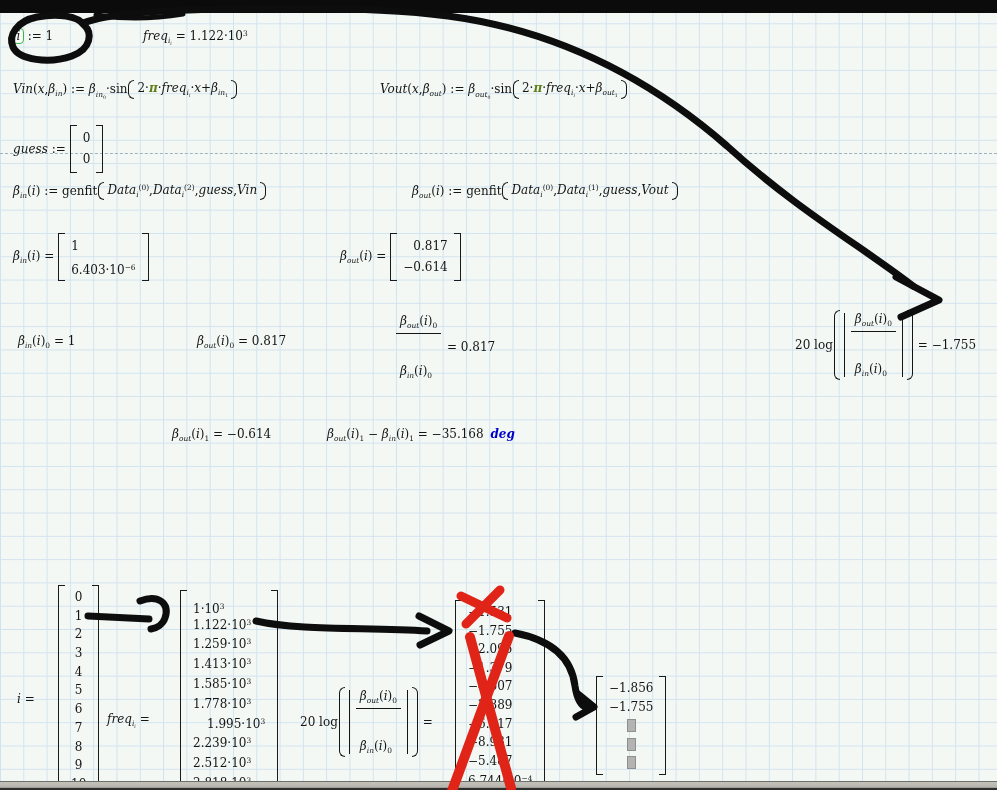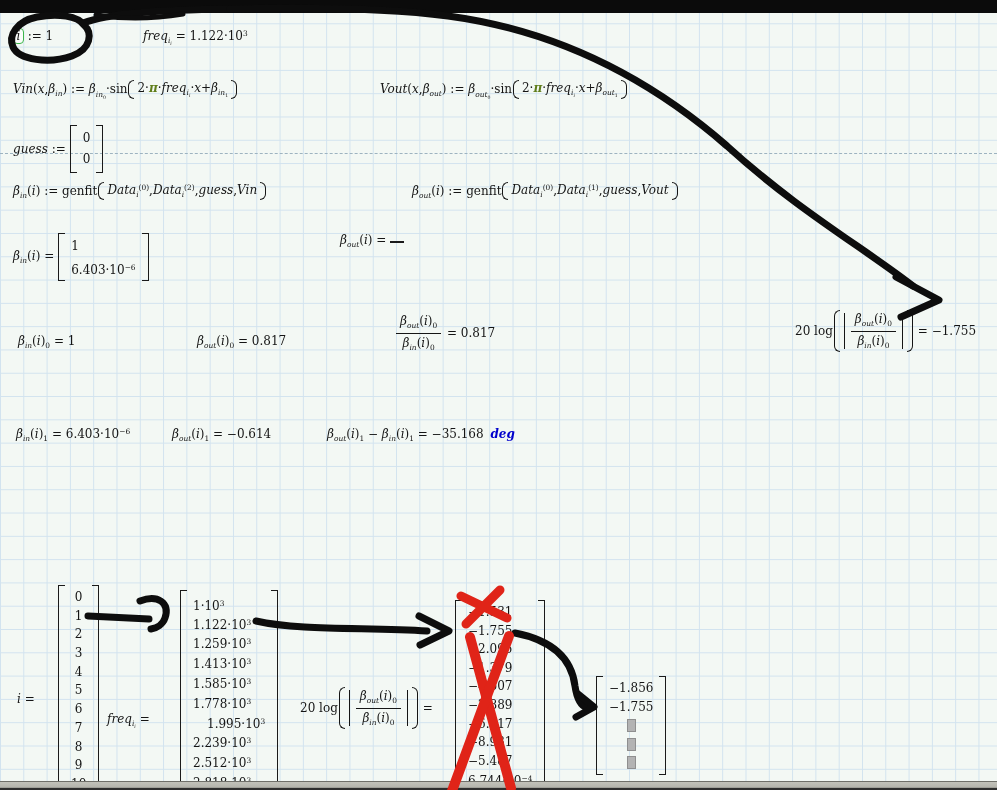--- a/index.html
+++ b/index.html
@@ -23,21 +23,21 @@
   .m { position:absolute; white-space:nowrap; display:flex; align-items:center; z-index:10; }
   .mx { display:inline; }
   .it  { font-style:italic; }
   .sb  { font-size:0.62em; vertical-align:-0.45em; }
   .sp  { font-size:0.62em; vertical-align:0.5em; }
   .pi  { color:#5f7d1a; font-style:italic; font-weight:bold; }
   .deg { color:#0000cc; font-style:italic; font-weight:bold; margin-left:3px; }
   .tr  { border:1.6px solid #3cb54a; border-radius:4px; padding:0 2.5px; background:rgba(255,255,255,.65); }
   .range { background:#faf4b5; padding:4px 14px 6px 5px; }
 
-  .fr { display:inline-flex; flex-direction:column; align-items:center; vertical-align:middle; margin:0 2px; line-height:1.25; }
+  .fr { display:inline-flex; flex-direction:column; align-items:flex-start; vertical-align:middle; margin:0 2px; line-height:1.25;gap:28px; }
   .fr>.nu { border-bottom:1.4px solid currentColor; padding:0 4px 2px; }
   .fr>.de { padding:2px 4px 0; }
 
   .gp,.ab { display:inline-flex; align-items:center; vertical-align:middle; margin:0 1px; }
   .fc  { align-self:stretch; width:5px; }
   .fcl { border-left:1.6px solid currentColor; border-top:1.6px solid currentColor; border-bottom:1.6px solid currentColor; border-radius:8px 0 0 8px; margin-right:3px; }
   .fcr { border-right:1.6px solid currentColor; border-top:1.6px solid currentColor; border-bottom:1.6px solid currentColor; border-radius:0 8px 8px 0; margin-left:3px; }
   .abl { border-left:1.3px solid currentColor; width:0; margin:2px 4px 2px 0; }
   .abr { border-right:1.3px solid currentColor; width:0; margin:2px 0 2px 4px; }
   .gc  { display:inline-block; padding:1px 0; }
@@ -118,20 +118,24 @@
             <span class="vrow" style="height: 21px; line-height: 21px;"><span class="mx">1</span></span>
             <span class="vrow" style="height: 21px; line-height: 21px;"><span class="mx">6.403·10<span class="sp"><span class="mx">−6</span></span></span></span>
           </span>
           <span class="vbr"></span>
         </span></span>
     </div>
   <div class="m" style="left:340px;top:233px">
       <span><span class="mx"><span class="it"><span class="mx">β</span></span><span class="sb"><span class="mx"><span class="it"><span class="mx">out</span></span></span></span>(<span class="it"><span class="mx">i</span></span>) = </span></span>
       <span><span class="vec">
           <span class="vbl"></span>
+          <span class="vrows va-right">
+            <span class="vrow" style="height: 21px; line-height: 21px;"><span class="mx">0.817</span></span>
+            <span class="vrow" style="height: 21px; line-height: 21px;"><span class="mx">−0.614</span></span>
+          </span>
           <span class="vbr"></span>
         </span></span>
     </div>
 
   <div class="m" style="left:18px;top:334px">
       <span><span class="mx"><span class="it"><span class="mx">β</span></span><span class="sb"><span class="mx"><span class="it"><span class="mx">in</span></span></span></span>(<span class="it"><span class="mx">i</span></span>)<span class="sb"><span class="mx">0</span></span> = 1</span></span>
     </div>
   <div class="m" style="left:197px;top:334px">
       <span><span class="mx"><span class="it"><span class="mx">β</span></span><span class="sb"><span class="mx"><span class="it"><span class="mx">out</span></span></span></span>(<span class="it"><span class="mx">i</span></span>)<span class="sb"><span class="mx">0</span></span> = 0.817</span></span>
     </div>
@@ -149,23 +153,20 @@
                   <span class="gc"><span class="mx"><span class="fr">
                         <span class="nu"><span class="mx"><span class="it"><span class="mx">β</span></span><span class="sb"><span class="mx"><span class="it"><span class="mx">out</span></span></span></span>(<span class="it"><span class="mx">i</span></span>)<span class="sb"><span class="mx">0</span></span></span></span>
                         <span class="de"><span class="mx"><span class="it"><span class="mx">β</span></span><span class="sb"><span class="mx"><span class="it"><span class="mx">in</span></span></span></span>(<span class="it"><span class="mx">i</span></span>)<span class="sb"><span class="mx">0</span></span></span></span>
                       </span></span></span>
                   <span class="fc abr"></span>
                 </span></span></span>
             <span class="fc fcr"></span>
           </span> = −1.755</span></span>
     </div>
 
-  <div class="m" style="left:16px;top:427px">
-      <span><span class="mx"><span class="it"><span class="mx">β</span></span><span class="sb"><span class="mx"><span class="it"><span class="mx">in</span></span></span></span>(<span class="it"><span class="mx">i</span></span>)<span class="sb"><span class="mx">1</span></span> = 6.403·10<span class="sp"><span class="mx">−6</span></span></span></span>
-    </div>
   <div class="m" style="left:172px;top:427px">
       <span><span class="mx"><span class="it"><span class="mx">β</span></span><span class="sb"><span class="mx"><span class="it"><span class="mx">out</span></span></span></span>(<span class="it"><span class="mx">i</span></span>)<span class="sb"><span class="mx">1</span></span> = −0.614</span></span>
     </div>
   <div class="m" style="left:327px;top:427px">
       <span><span class="mx"><span class="it"><span class="mx">β</span></span><span class="sb"><span class="mx"><span class="it"><span class="mx">out</span></span></span></span>(<span class="it"><span class="mx">i</span></span>)<span class="sb"><span class="mx">1</span></span> − <span class="it"><span class="mx">β</span></span><span class="sb"><span class="mx"><span class="it"><span class="mx">in</span></span></span></span>(<span class="it"><span class="mx">i</span></span>)<span class="sb"><span class="mx">1</span></span> = −35.168 <span class="deg"><span class="mx">deg</span></span></span></span>
     </div>
 
 
   <div class="m" style="left:17px;top:692px">
       <span><span class="mx"><span class="it"><span class="mx">i</span></span> = </span></span>
@@ -190,21 +191,21 @@
         </span></span>
     </div>
 
   <div class="m" style="left:107px;top:712px">
       <span><span class="mx"><span class="it"><span class="mx">freq</span></span><span class="sb"><span class="mx"><span class="it"><span class="mx">i</span></span><span class="sb"><span class="mx"><span class="it"><span class="mx">i</span></span></span></span></span></span> = </span></span>
     </div>
   <div class="m" style="left:176px;top:590px">
       <span><span class="vec">
           <span class="vbl"></span>
           <span class="vrows va-left">
-            <span class="vrow" style="height: 19.8px; line-height: 21px; text-align: center;"><span class="mx">1·10<span class="sp"><span class="mx">3</span></span></span></span>
+            <span class="vrow" style="height: 19.8px; line-height: 28px; text-align: center;"><span class="mx">1·10<span class="sp"><span class="mx">3</span></span></span></span>
             <span class="vrow" style="height: 19.8px; line-height: 19.8px;"><span class="mx">1.122·10<span class="sp"><span class="mx">3</span></span></span></span>
             <span class="vrow" style="height: 19.8px; line-height: 19.8px;"><span class="mx">1.259·10<span class="sp"><span class="mx">3</span></span></span></span>
             <span class="vrow" style="height: 19.8px; line-height: 19.8px;"><span class="mx">1.413·10<span class="sp"><span class="mx">3</span></span></span></span>
             <span class="vrow" style="height: 19.8px; line-height: 19.8px;"><span class="mx">1.585·10<span class="sp"><span class="mx">3</span></span></span></span>
             <span class="vrow" style="height: 19.8px; line-height: 19.8px;"><span class="mx">1.778·10<span class="sp"><span class="mx">3</span></span></span></span>
             <span class="vrow" style="height: 19.8px; line-height: 19.8px; margin-left: 14px;"><span class="mx">1.995·10<span class="sp"><span class="mx">3</span></span></span></span>
             <span class="vrow" style="height: 19.8px; line-height: 19.8px;"><span class="mx">2.239·10<span class="sp"><span class="mx">3</span></span></span></span>
             <span class="vrow" style="height: 19.8px; line-height: 19.8px;"><span class="mx">2.512·10<span class="sp"><span class="mx">3</span></span></span></span>
             <span class="vrow" style="height: 19.8px; line-height: 19.8px;"><span class="mx">2.818·10<span class="sp"><span class="mx">3</span></span></span></span>
           </span>

